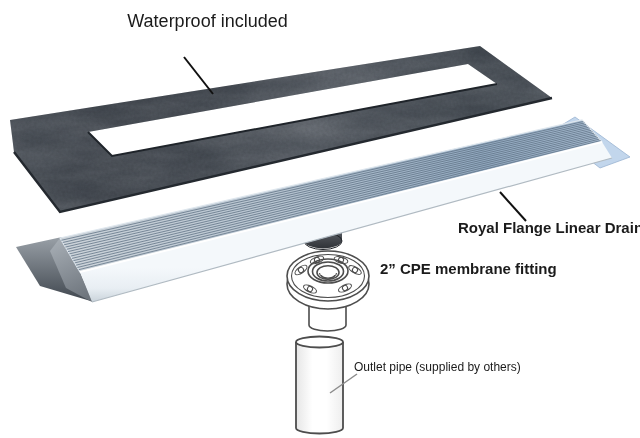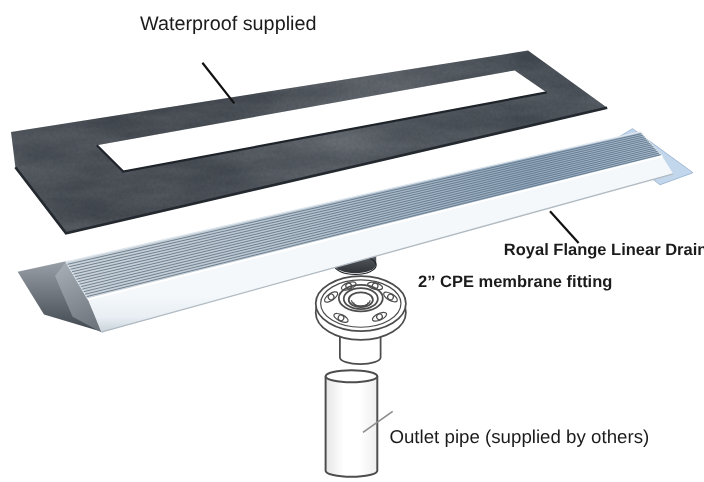--- a/index.html
+++ b/index.html
@@ -8,21 +8,21 @@
     font-family:"Liberation Sans", sans-serif;color:#1b1b1b;
   }
   .stage svg{position:absolute;left:0;top:0;}
   .lbl{position:absolute;white-space:nowrap;color:#1b1b1b;line-height:1.18;}
   .lbl.center{text-align:center;white-space:normal;}
   .lbl.bold{font-weight:bold;}
   #membrane-label{font-size:18px;}
   #drain-label{font-size:15px;}
   #fitting-label-1{font-size:15px;}
   #fitting-label-2{font-size:13px;}
-  #pipe-label{font-size:17px;margin-top:28px;}
+  #pipe-label{font-size:12px;}
   #ribs line{stroke:#5f7284;stroke-width:0.9;opacity:0.85;}
   .draw{fill:#ffffff;stroke:#4d4d4d;stroke-width:1.6;}
   .draw-thin{fill:none;stroke:#4d4d4d;stroke-width:1.1;}
 </style>
 </head>
 <body>
 
 <div class="stage">
 
   <svg width="640" height="438" viewBox="0 0 640 438">
@@ -159,22 +159,22 @@
     </g>
 
     <g>
       <line x1="184" y1="57" x2="213" y2="94" stroke="#111111" stroke-width="2"></line>
       <line x1="526" y1="221" x2="500" y2="192" stroke="#111111" stroke-width="2"></line>
       <line x1="357" y1="374" x2="330" y2="393" stroke="#8c8c8c" stroke-width="1.5"></line>
     </g>
   </svg>
 
   <div class="lbl center" id="membrane-label" style="left:95px;top:11px;width:225px;">
-    <div>Waterproof supplied</div>
+    <div>Waterproof included</div>
   </div>
 
   <div class="lbl bold" id="drain-label" style="left:458px;top:219px;">Royal Flange Linear Drain</div>
 
-  <div class="lbl bold" id="fitting-label-1" style="left:380px;top:248px;">2” CPE membrane fitting</div>
+  <div class="lbl bold" id="fitting-label-1" style="left:380px;top:260px;">2” CPE membrane fitting</div>
 
   <div class="lbl" id="pipe-label" style="left:354px;top:360px;">Outlet pipe (supplied by others)</div>
 
 </div>
 
 </body></html>

